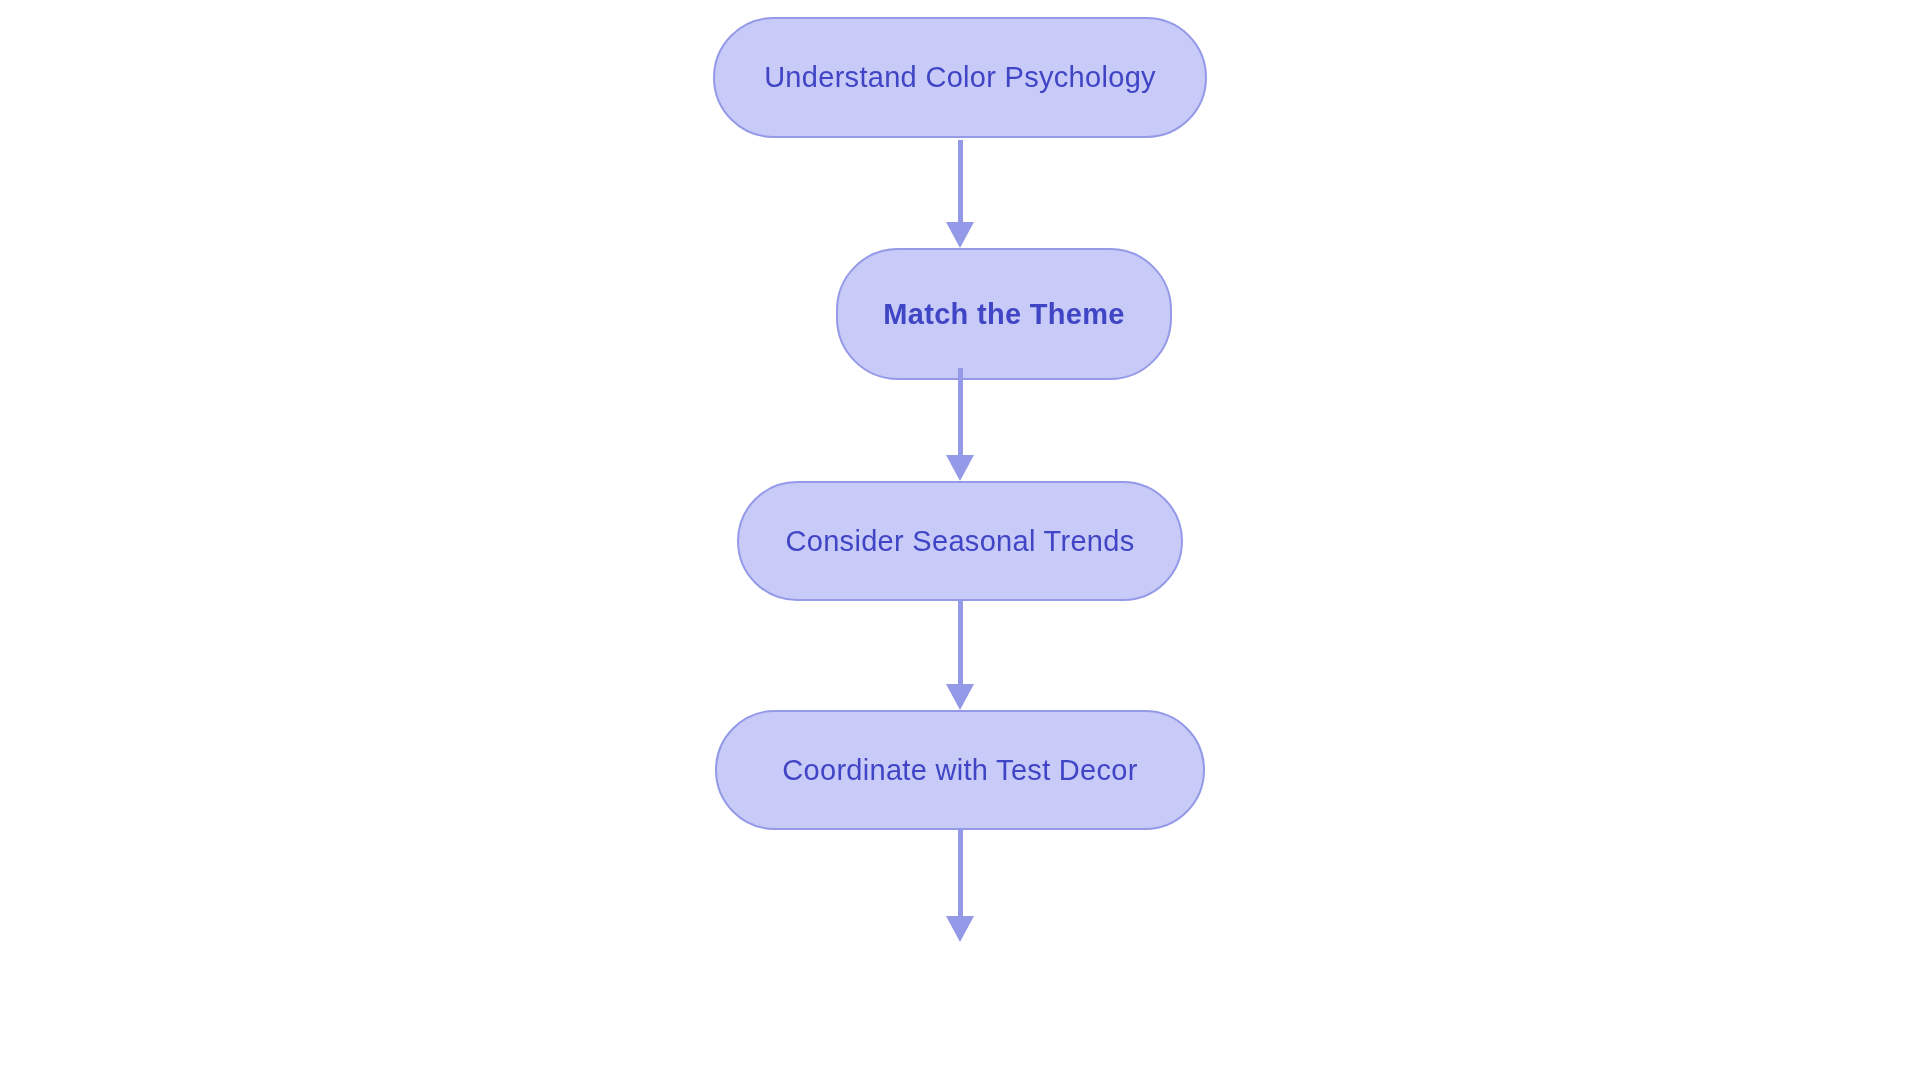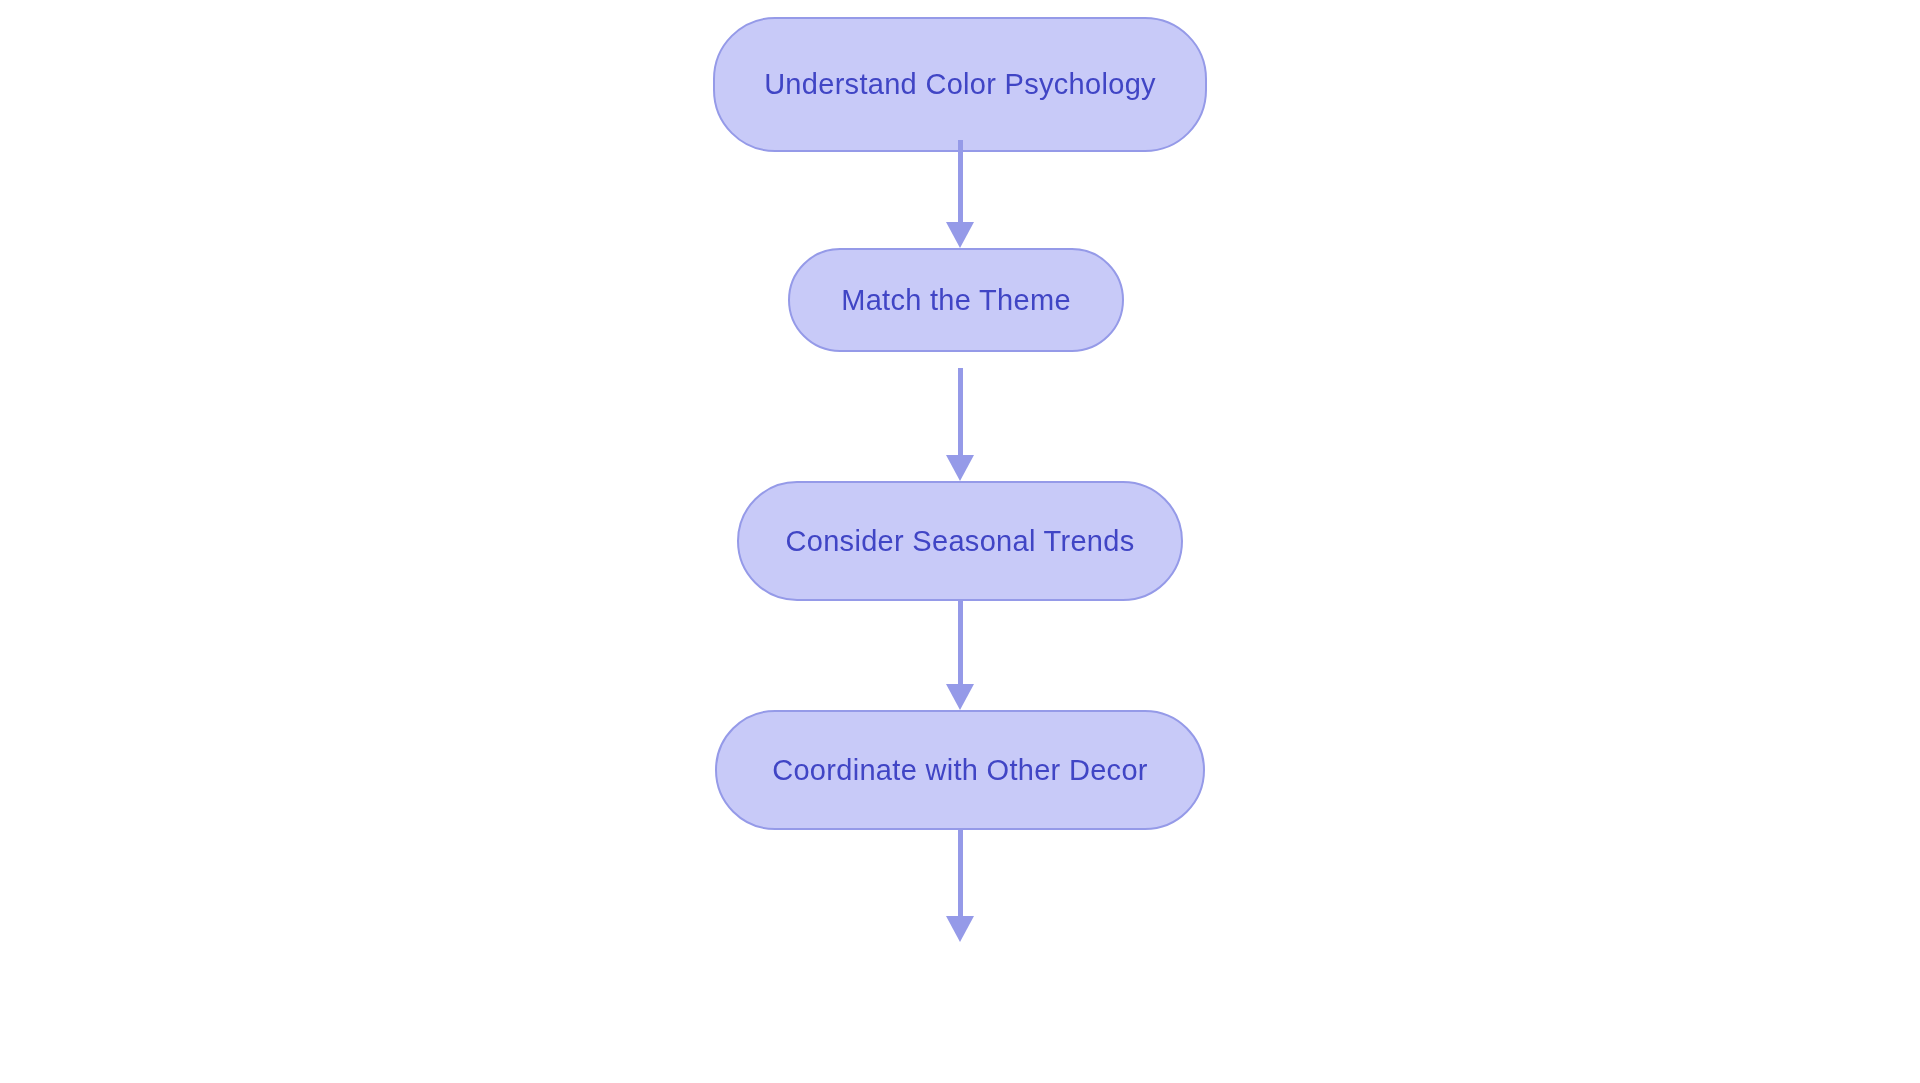--- a/index.html
+++ b/index.html
@@ -23,22 +23,22 @@
     justify-content: center;
     background: var(--node-fill, #c8caf8);
     border: 2px solid var(--node-border, #959ae8);
     border-radius: 62px;
     color: var(--node-text, #4045c5);
     font-size: 29px;
     letter-spacing: 0.3px;
     white-space: nowrap;
     text-align: center;
   }
-  .n1 { left: 713px; top: 17px;  width: 494px; height: 135px; }
-  .n2 { left: 788px; top: 248px; width: 336px; height: 104px; }
+  .n1 { left: 713px; top: 17px;  width: 494px; height: 121px; }
+  .n2 { left: 836px; top: 248px; width: 336px; height: 132px; font-weight: bold; }
   .n3 { left: 737px; top: 481px; width: 446px; height: 120px; }
   .n4 { left: 715px; top: 710px; width: 490px; height: 120px; }
   .n5 { left: 792px; top: 942px; width: 336px; height: 118px; }
   .connector {
     position: absolute;
     left: 910px;
     width: 100px;
   }
   .a1 { top: 140px; height: 108px; }
   .a2 { top: 368px; height: 113px; }
@@ -89,21 +89,21 @@
   <div class="node n3">
     <span>Consider Seasonal Trends</span>
   </div>
 
   <div class="connector a3">
     <div class="shaft"></div>
     <div class="head"></div>
   </div>
 
   <div class="node n4">
-    <span>Coordinate with Other Decor</span>
+    <span>Coordinate with Test Decor</span>
   </div>
 
   <div class="connector a4">
     <div class="shaft"></div>
     <div class="head"></div>
   </div>
 
 
 </div>
 

